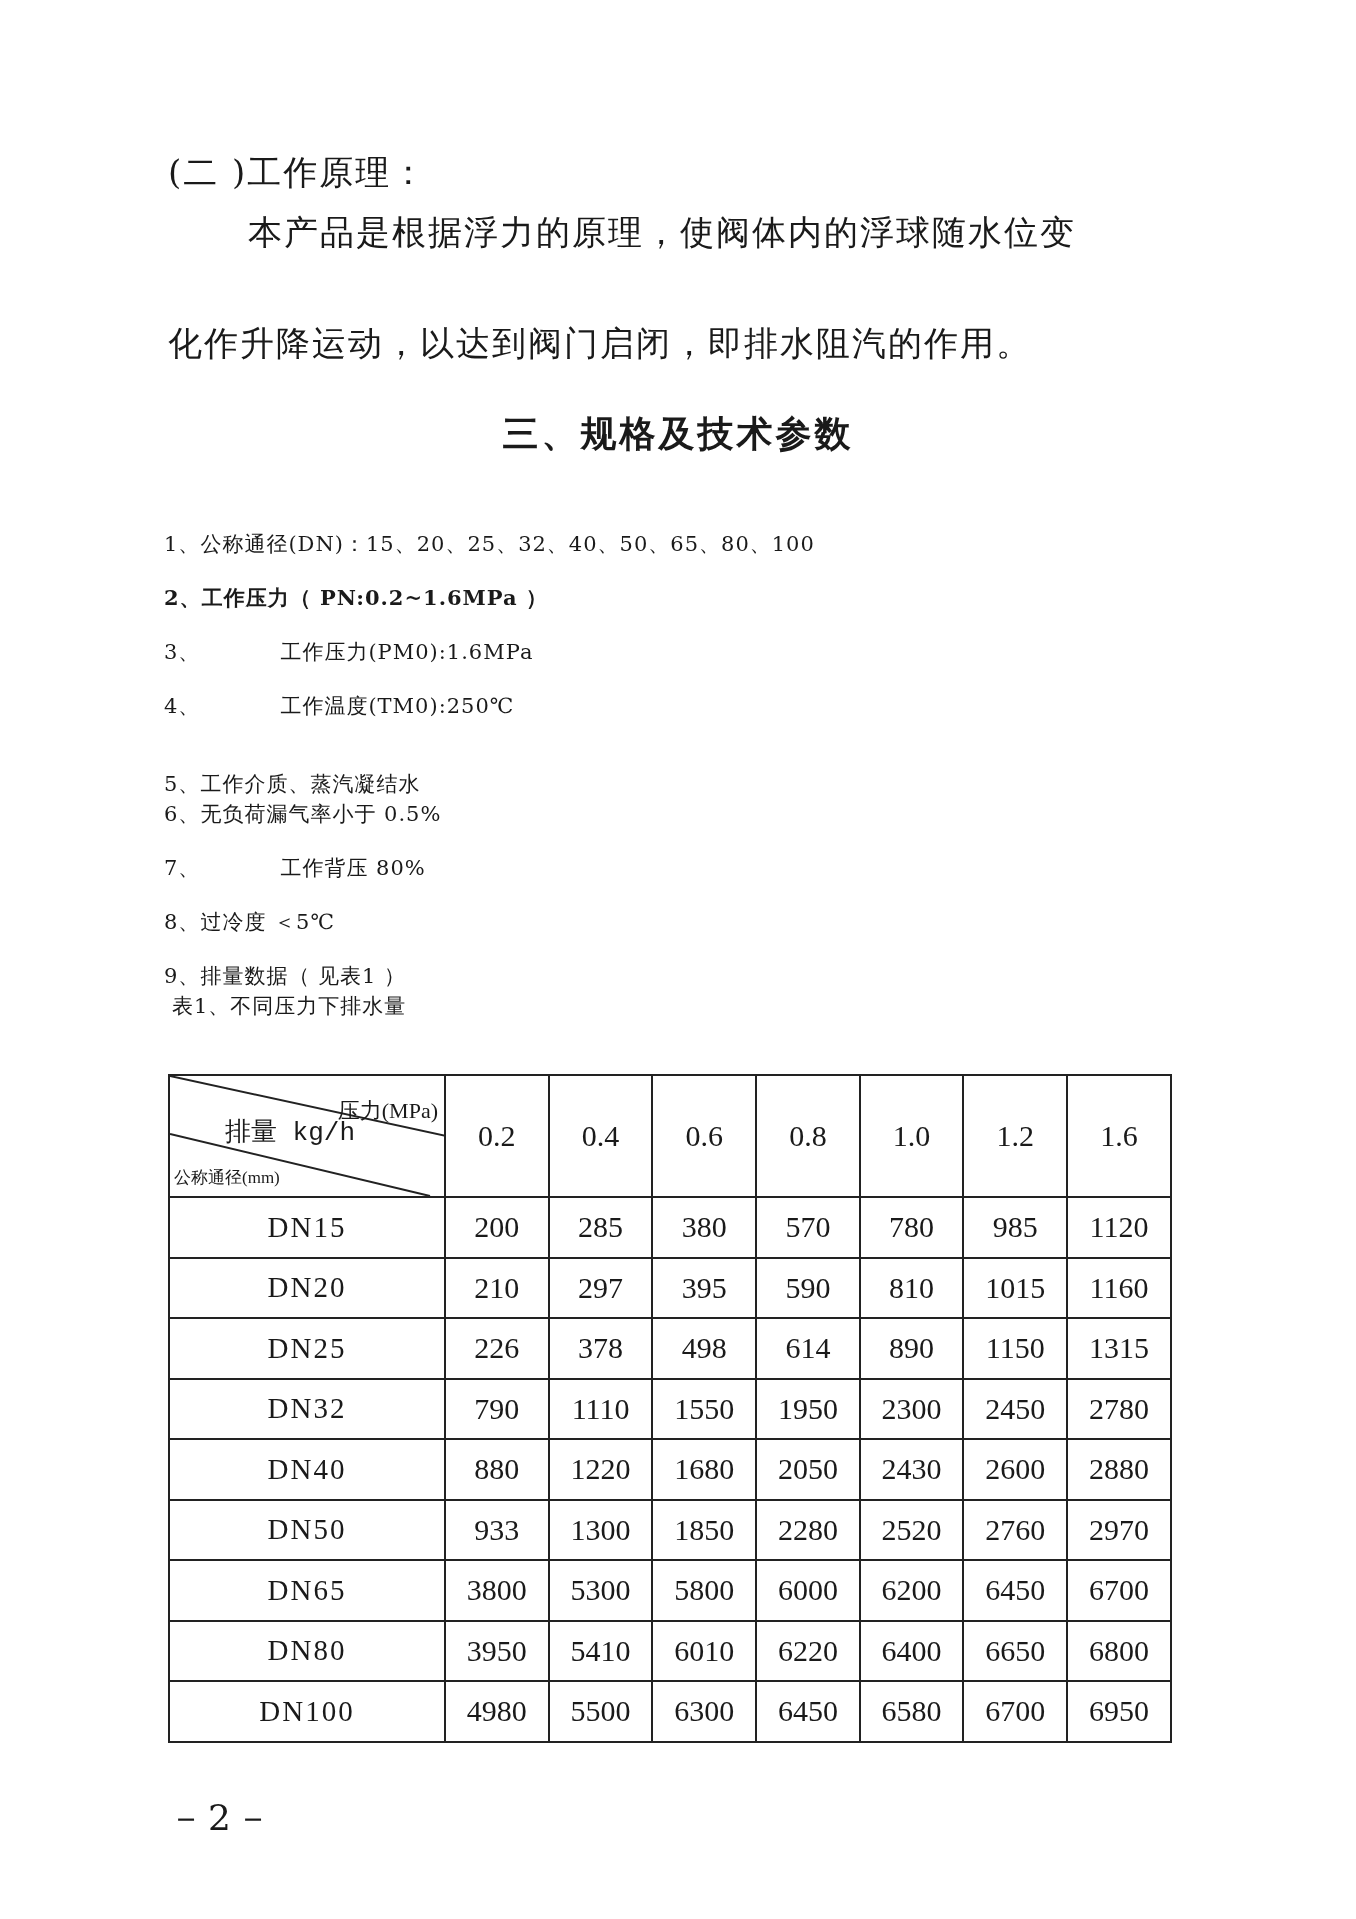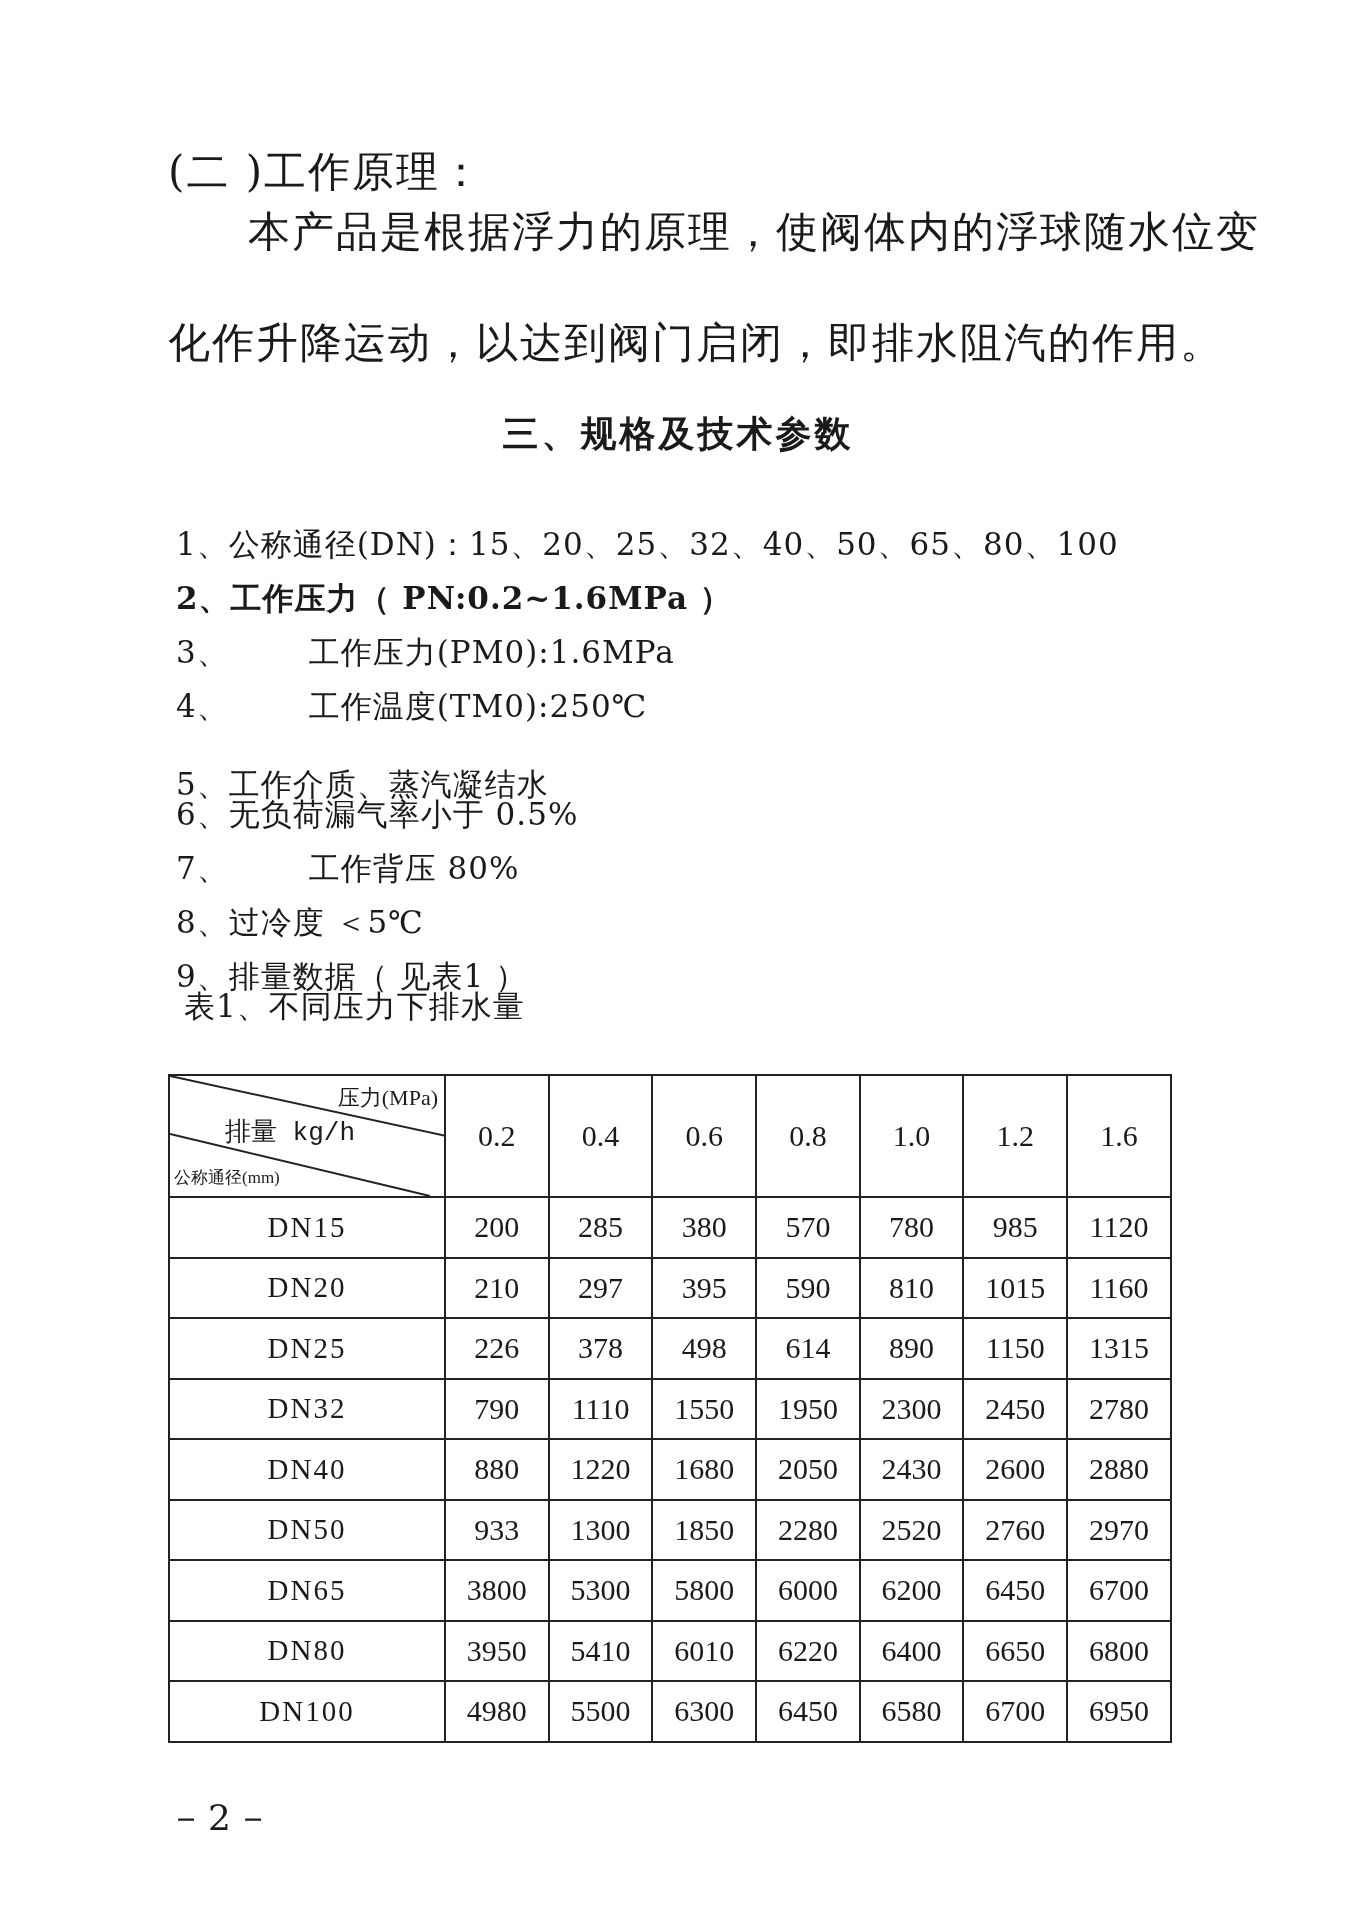--- a/index.html
+++ b/index.html
@@ -1,24 +1,24 @@
 <!DOCTYPE html>
 <html><head>
   <meta charset="utf-8">
   <style>
     html, body { margin: 0; padding: 0; background: #ffffff; }
     body {
       width: 1356px; height: 1919px; position: relative; overflow: hidden;
       font-family: "DejaVu Serif", "Liberation Serif", serif;
       color: #1a1a1a;
     }
-    .para { position: absolute; font-size: 42px; line-height: 40px; white-space: nowrap; letter-spacing: 2px; }
+    .para { position: absolute; font-size: 34px; line-height: 40px; white-space: nowrap; letter-spacing: 2px; }
     .heading { position: absolute; left: 0; width: 1356px; top: 412px; text-align: center;
       font-family: "DejaVu Sans", "Liberation Sans", sans-serif; font-weight: bold; font-size: 36px; line-height: 44px; letter-spacing: 3px; }
-    .spec { position: absolute; left: 176px; font-size: 31px; line-height: 40px; white-space: nowrap; letter-spacing: 1px; }
+    .spec { position: absolute; left: 164px; font-size: 21px; line-height: 40px; white-space: nowrap; letter-spacing: 1px; }
     .spec .num { display: inline-block; }
     .spec .indent { display: inline-block; width: 80px; }
 
     table.flow {
       position: absolute; left: 168px; top: 1074px;
       border-collapse: collapse; table-layout: fixed;
       width: 1002px;
       font-family: "Liberation Serif", "DejaVu Serif", serif;
     }
     table.flow td, table.flow th {
@@ -28,21 +28,21 @@
       font-size: 30px; color: #1a1a1a;
     }
     table.flow col.c0 { width: 276px; }
     table.flow col.cv { width: 103.7px; }
     table.flow tr.head th { height: 120px; }
     table.flow tr.row td { height: 58.5px; }
     table.flow td.dn { font-size: 29px; letter-spacing: 2px; }
 
     .diag { position: relative; width: 100%; height: 120px; overflow: hidden; }
     .diag svg { position: absolute; left: 0; top: 0; }
-    .diag .lbl-p { position: absolute; right: 6px; top: 7px; font-size: 22px; margin-left: 12px; }
+    .diag .lbl-p { position: absolute; right: 6px; top: 20px; font-size: 22px; margin-left: 12px; }
     .diag .lbl-q { position: absolute; left: 55px; top: 38px; font-size: 26px; font-family: Liberation Mono, monospace; }
     .diag .lbl-d { position: absolute; left: 4px; top: 90px; font-size: 17px; }
 
     .page-num { position: absolute; left: 168px; top: 1798px; font-size: 36px; line-height: 40px; letter-spacing: 4px; }
   </style>
 </head>
 <body>
 
 <div class="para" style="left:168px; top:152px;">(二 )工作原理：</div>
 <div class="para" style="left:248px; top:212px;">本产品是根据浮力的原理，使阀体内的浮球随水位变</div>

